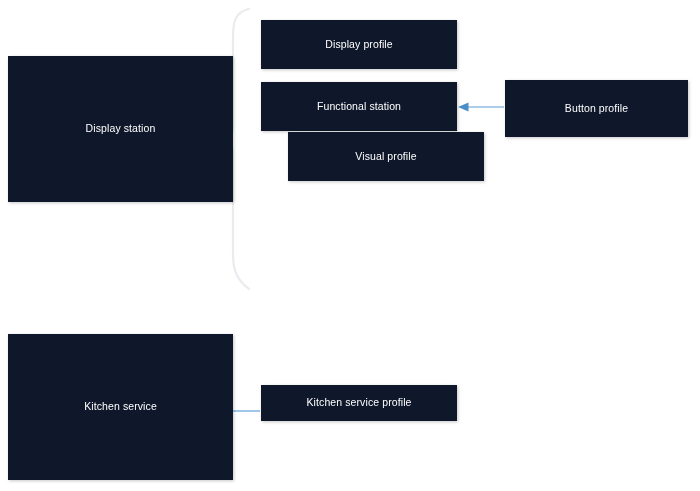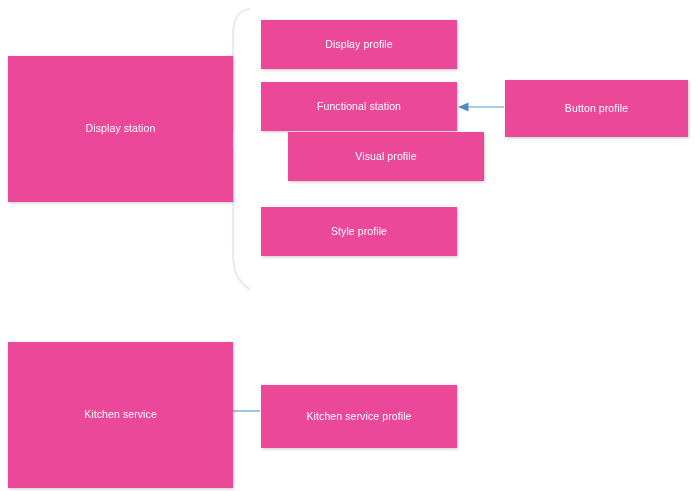--- a/index.html
+++ b/index.html
@@ -21,21 +21,21 @@
     left: 0;
     top: 0;
     width: 700px;
     height: 491px;
     background: #ffffff;
   }
 
   
   .node {
     position: absolute;
-    background: #ec4899;
+    background: #0f172a;
     box-sizing: border-box;
     display: flex;
     align-items: center;
     justify-content: center;
     text-align: center;
     color: #ffffff;
     box-shadow: 1px 1px 3px rgba(0,0,0,0.22);
   }
   .node-label {
     display: block;
@@ -69,30 +69,30 @@
     width: 183px;
     height: 57px;
   }
   .node.wide .node-label {
     font-size: 10.5px;
   }
 
   
   .node.kprofile {
     width: 196px;
-    height: 63px;
+    height: 36px;
     text-align: center;
   }
   .node.kprofile .node-label {
     font-size: 10.5px;
   }
 
   
   #display-station   { left: 8px;   top: 56px; }
-  #kitchen-service   { left: 8px;   top: 342px; }
+  #kitchen-service   { left: 8px;   top: 334px; }
 
   #profile-display    { left: 261px; top: 20px; }
   #profile-functional { left: 261px; top: 82px; }
   #profile-visual     { left: 261px; top: 132px; margin-left: 27px; }
   #profile-style      { left: 261px; top: 207px; }
 
   #button-profile    { left: 505px; top: 80px; }
   #kitchen-profile   { left: 261px; top: 385px; }
 
   
@@ -148,23 +148,20 @@
   </div>
 
   <div class="node strip" id="profile-functional">
     <span class="node-label">Functional station</span>
   </div>
 
   <div class="node strip" id="profile-visual">
     <span class="node-label">Visual profile</span>
   </div>
 
-  <div class="node strip" id="profile-style">
-    <span class="node-label">Style profile</span>
-  </div>
 
   <div class="node wide" id="button-profile">
     <span class="node-label">Button profile</span>
   </div>
 
   <div class="node kprofile" id="kitchen-profile">
     <span class="node-label">Kitchen service profile</span>
   </div>
 
 </div>

